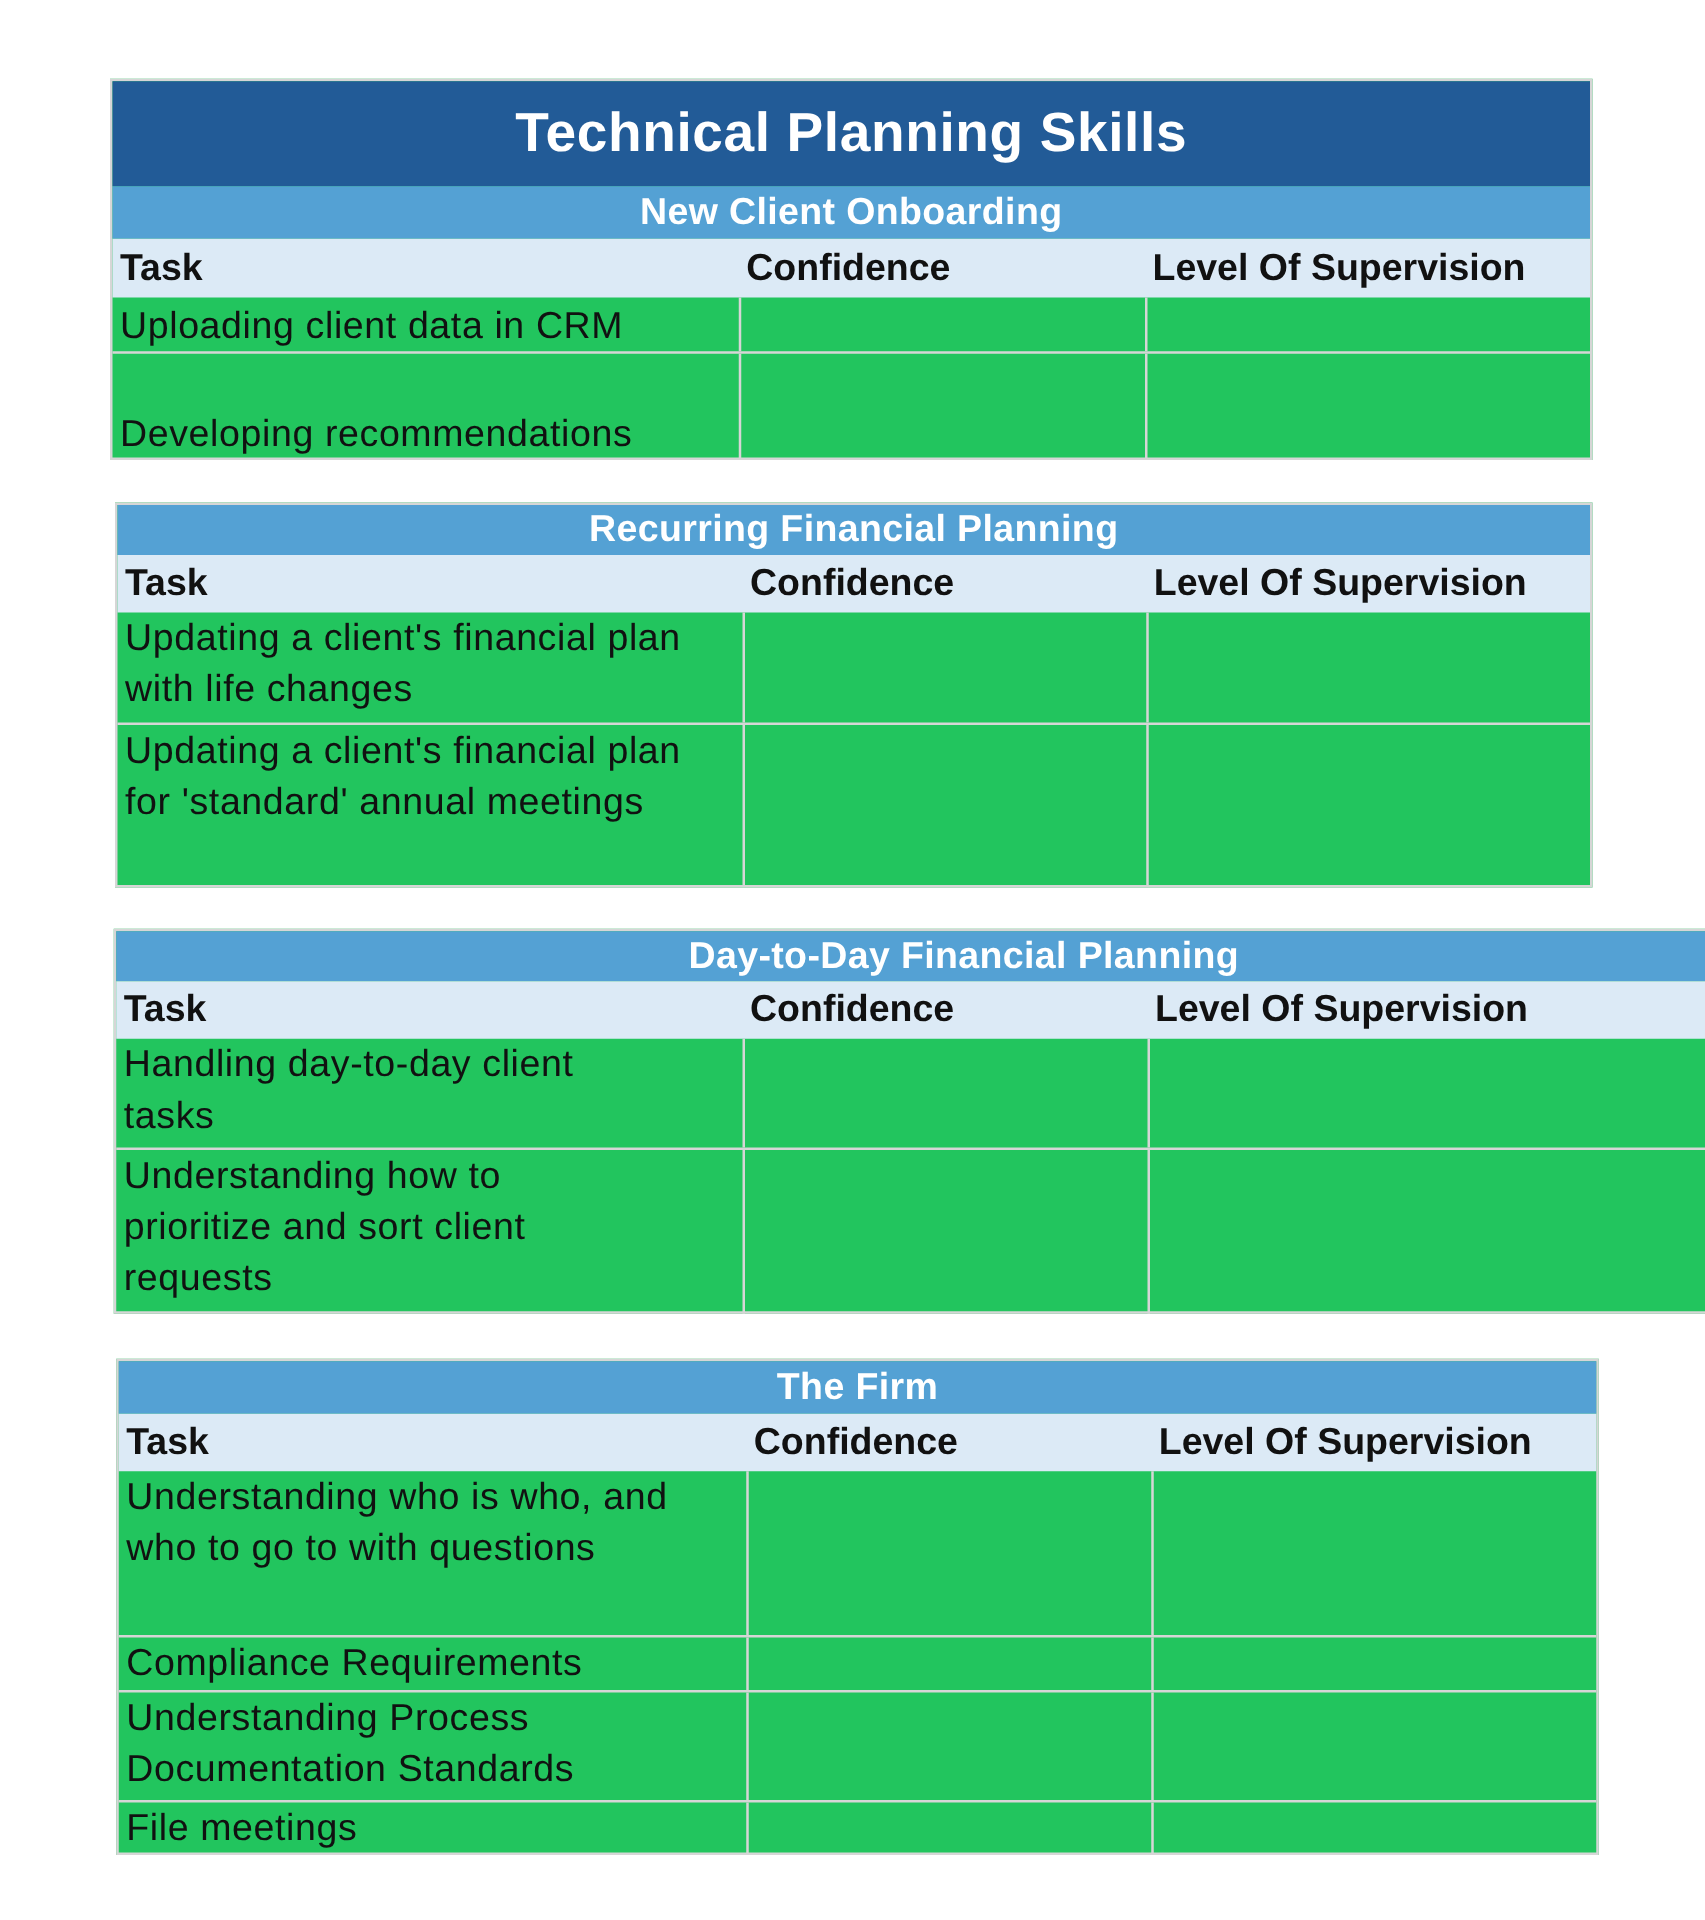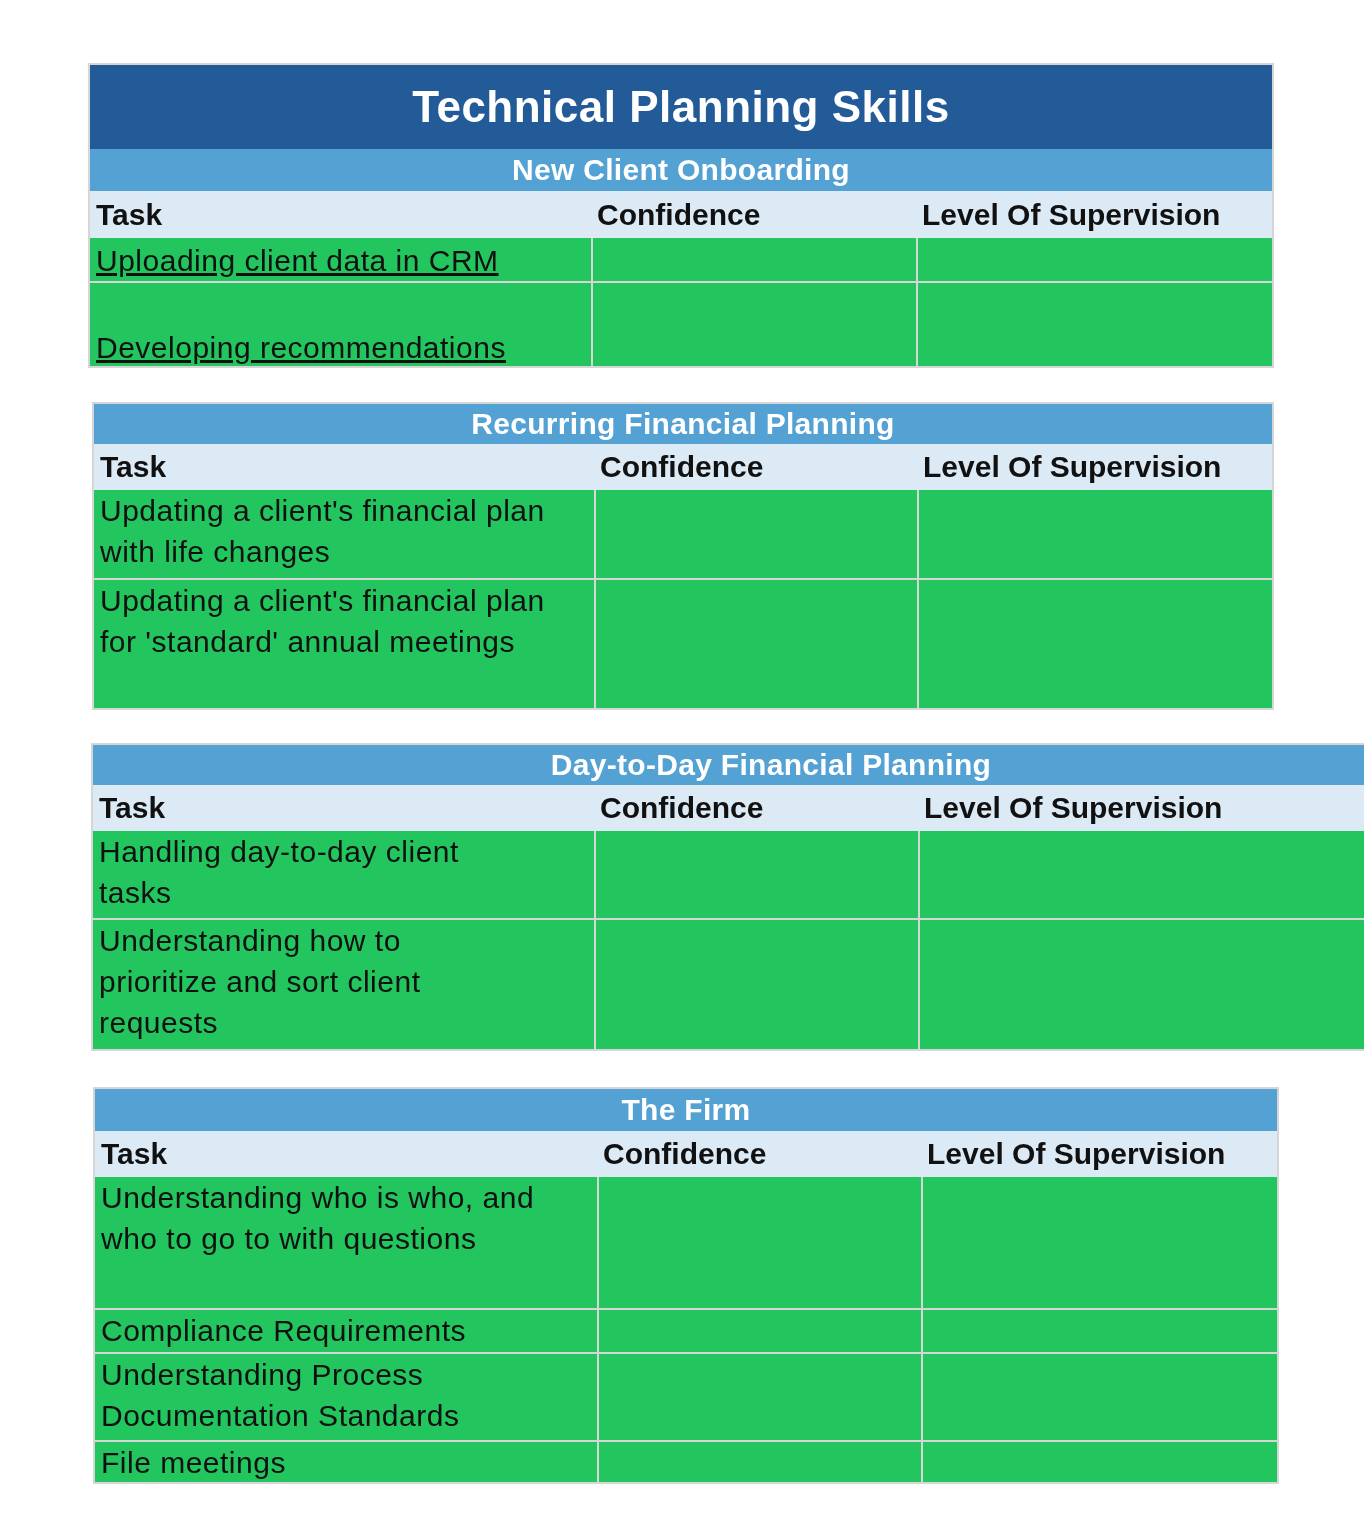--- a/index.html
+++ b/index.html
@@ -6,21 +6,21 @@
   body { width: 1364px; height: 1536px; position: relative; font-family: "Liberation Sans", "DejaVu Sans", sans-serif; color: #111; }
   .tbl { position: absolute; box-sizing: border-box; border: 2px solid #d6d6d6; background: #22c55e; }
   .title-band { background: #225B97; color: #fff; font-weight: bold; font-size: 44px; text-align: center; display: flex; align-items: center; justify-content: center; letter-spacing: 0.5px; }
   .section-band { background: #54A1D4; color: #fff; font-weight: bold; font-size: 30px; text-align: center; display: flex; align-items: center; justify-content: center; letter-spacing: 0.3px; }
   .hdr { background: #DCEAF6; display: flex; font-weight: bold; font-size: 30px; color: #111; }
   .hdr > div { display: flex; align-items: center; box-sizing: border-box; padding-left: 6px; }
   .row { display: flex; border-top: 2px solid #d6d6d6; box-sizing: border-box; }
   .row:first-of-type { border-top: none; }
   .row > div { box-sizing: border-box; font-size: 30px; line-height: 41px; padding-left: 6px; letter-spacing: 0.5px; }
   .row > div + div { border-left: 2px solid #d6d6d6; }
-  .cell-task { display: flex; align-items: flex-end; text-decoration: underline; }
+  .cell-task { display: flex; align-items: flex-end; }
 </style>
 </head>
 <body>
 
 <div class="tbl" style="left:88px; top:63px; width:1186px; height:305px;">
   <div class="title-band" style="height:84px;">Technical Planning Skills</div>
   <div class="section-band" style="height:42px;">New Client Onboarding</div>
   <div class="hdr" style="height:47px;">
     <div style="width:501px;">Task</div>
     <div style="width:325px;">Confidence</div>

